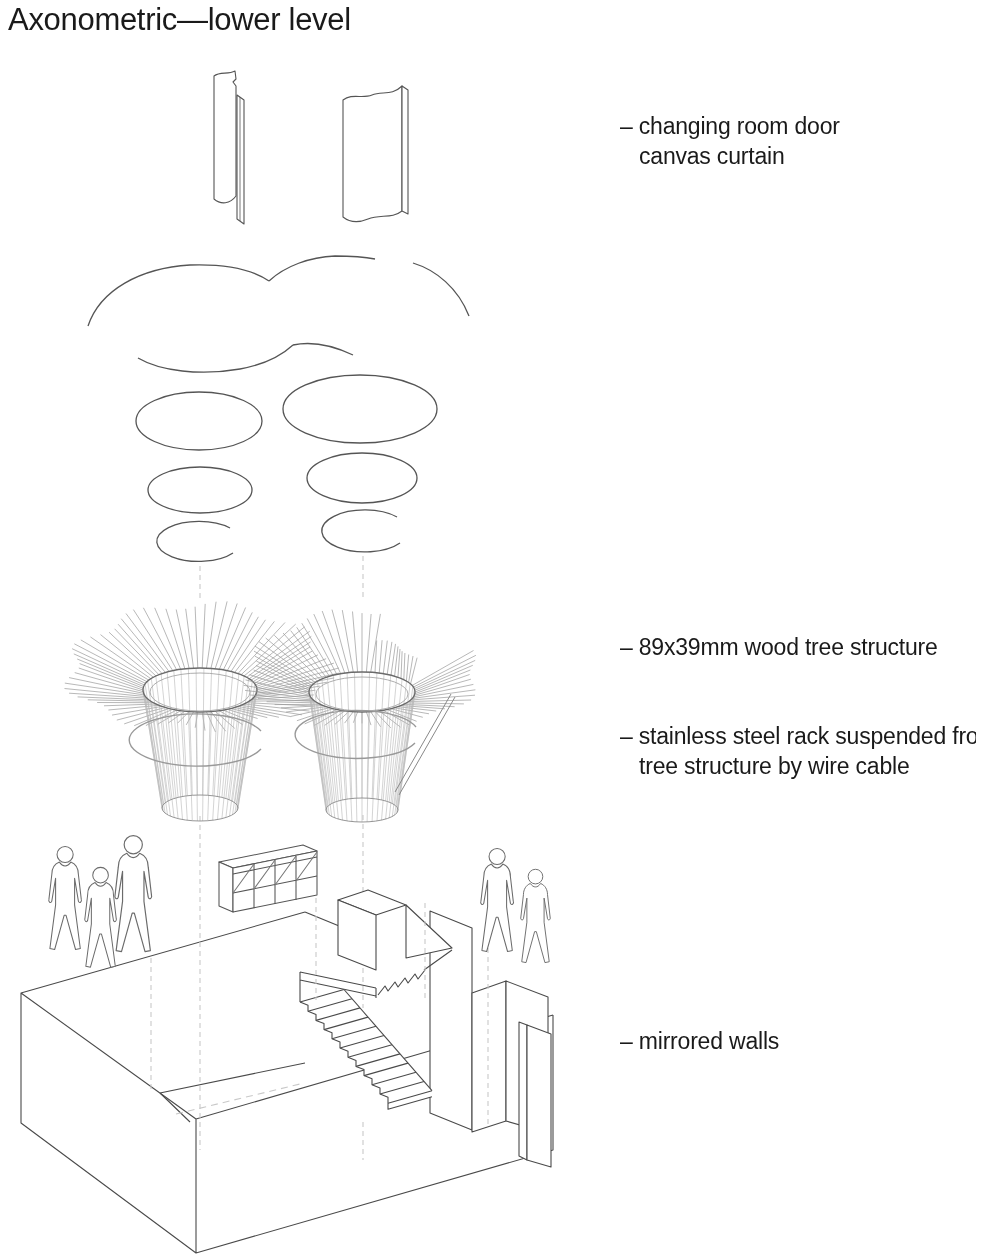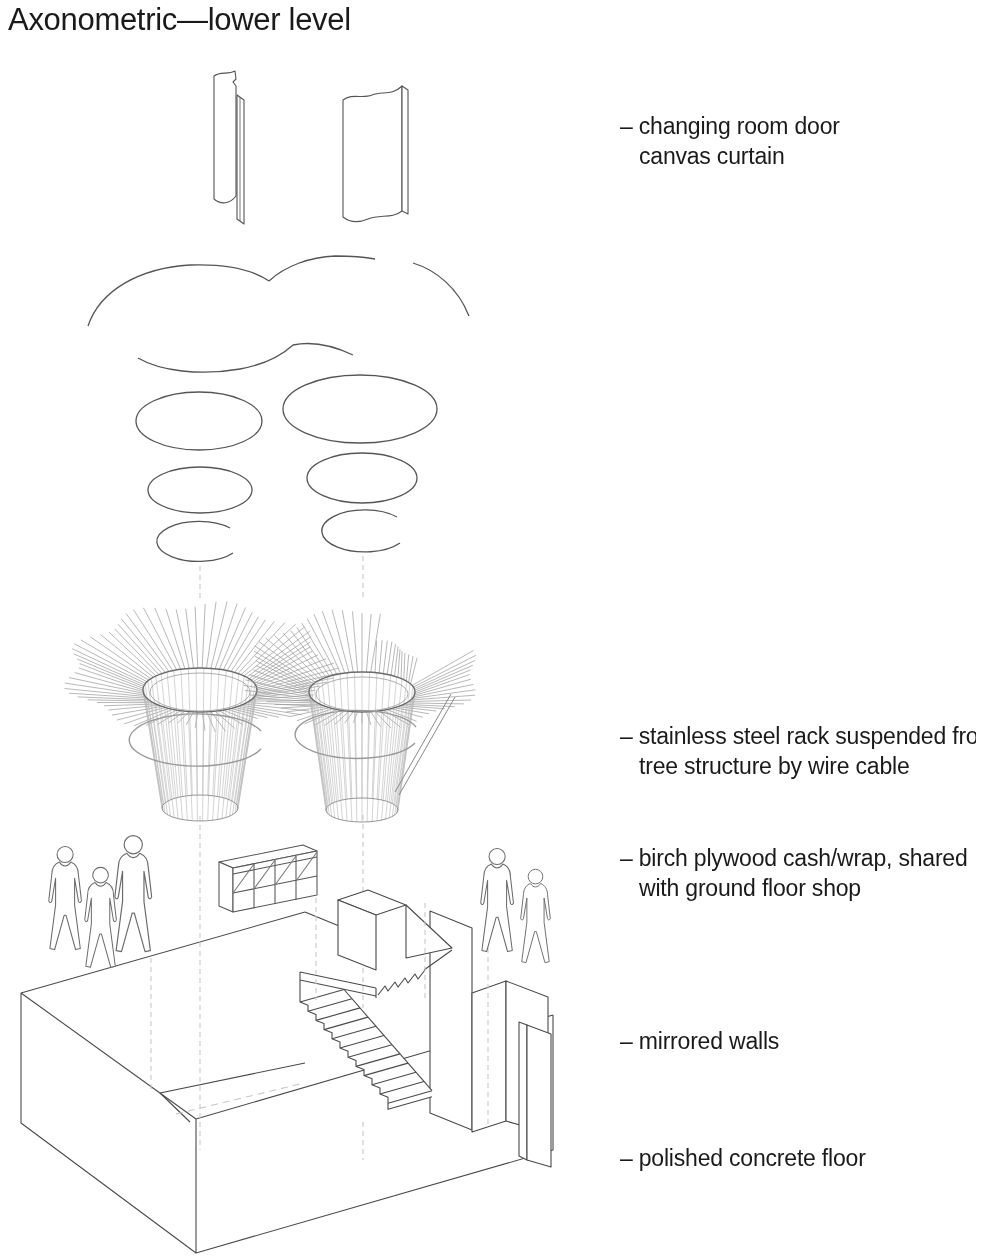--- a/index.html
+++ b/index.html
@@ -389,20 +389,18 @@
     </g>
     <g fill="#fff" stroke="#555" stroke-width="1.1" stroke-linejoin="round">
       <path d="M343,100 C352,93 362,99 372,95 C382,91 392,96 402,86 L402,211 C392,219 380,214 368,219 C356,224 348,221 343,217 Z"></path>
       <path d="M402,86 L408,90 L408,214 L402,211 Z"></path>
     </g>
   </svg>
 
   <div class="labels">
     <div class="label" style="top:111px">– changing room door
 canvas curtain</div>
+    <div class="label" style="top:632px">– 89x39mm wood tree structure</div>
     <div class="label" style="top:721px">– stainless steel rack suspended from
 tree structure by wire cable</div>
-    <div class="label" style="top:843px">– birch plywood cash/wrap, shared
-with ground floor shop</div>
     <div class="label" style="top:1026px">– mirrored walls</div>
-    <div class="label" style="top:1143px">– polished concrete floor</div>
   </div>
 </div>
 
 </body></html>

